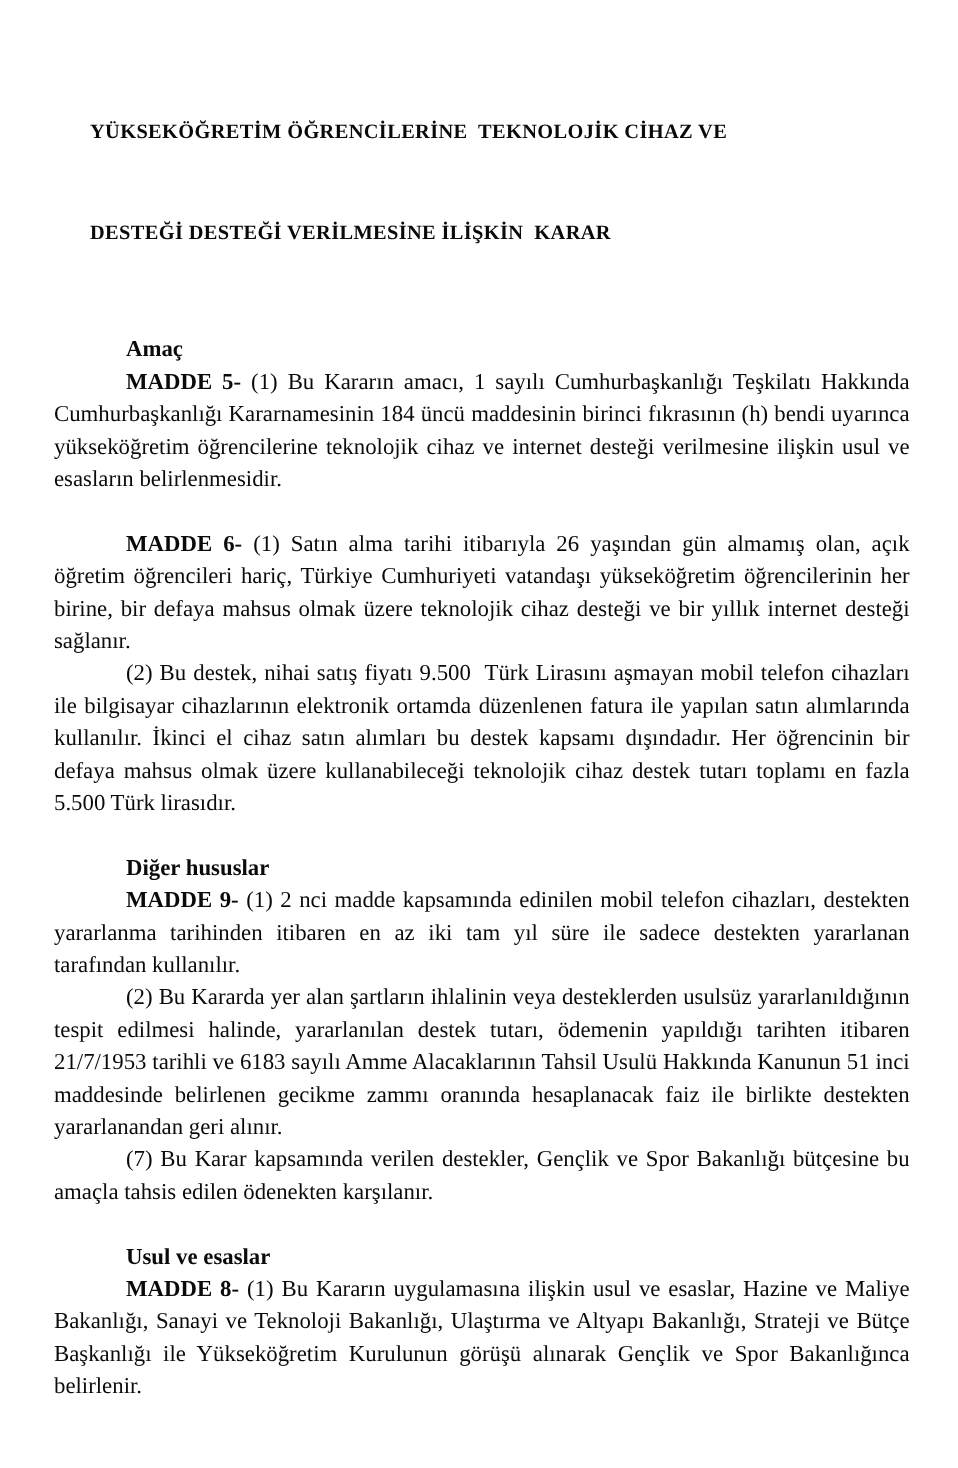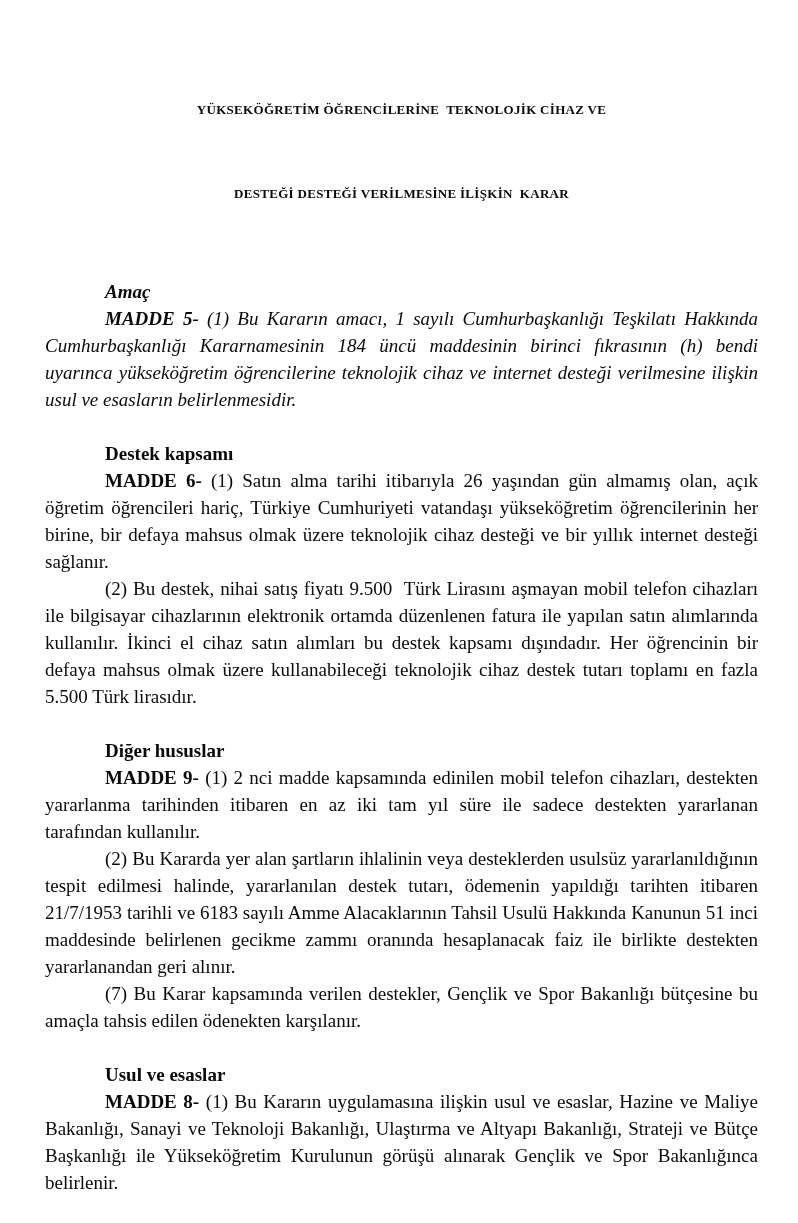--- a/index.html
+++ b/index.html
@@ -16,37 +16,36 @@
     color: #0a0a0a;
     font-family: "Liberation Serif", "DejaVu Serif", serif;
     font-size: 19px;
     line-height: 27px;
     overflow: hidden;
     box-sizing: border-box;
     padding: 40px 40px 20px 45px;
     -webkit-font-smoothing: antialiased;
   }
   .doc-title {
-    text-align: center;
+    text-align: left;
     font-weight: bold;
-    font-size: 13px;
+    font-size: 17px;
     line-height: 28px;
     letter-spacing: 0.3px;
     margin: 0 30px 0 30px;
     white-space: pre-wrap;
   }
   .doc-body {
     margin-top: 14px;
   }
   .section {
     margin-top: 27px;
   }
   .section:first-child {
     margin-top: 2px;
-    font-style: italic;
   }
   .heading {
     margin: 0;
     font-weight: bold;
     text-indent: 60px;
   }
   .para {
     margin: 0;
     text-align: justify;
     text-indent: 60px;
@@ -63,21 +62,20 @@
   <div class="doc-title">
     <div>YÜKSEKÖĞRETİM ÖĞRENCİLERİNE  TEKNOLOJİK CİHAZ VE</div>
     <div>DESTEĞİ DESTEĞİ VERİLMESİNE İLİŞKİN  KARAR</div>
   </div>
   <div class="doc-body">
       <div class="section">
         <p class="heading">Amaç</p>
         <p class="para"><strong>MADDE 5-</strong> (1) Bu Kararın amacı, 1 sayılı Cumhurbaşkanlığı Teşkilatı Hakkında Cumhurbaşkanlığı Kararnamesinin 184 üncü maddesinin birinci fıkrasının (h) bendi uyarınca yükseköğretim öğrencilerine teknolojik cihaz ve internet desteği verilmesine ilişkin usul ve esasların belirlenmesidir.</p>
       </div>
       <div class="section">
-        <p class="heading">Destek kapsamı</p>
         <p class="para"><strong>MADDE 6-</strong> (1) Satın alma tarihi itibarıyla 26 yaşından gün almamış olan, açık öğretim öğrencileri hariç, Türkiye Cumhuriyeti vatandaşı yükseköğretim öğrencilerinin her birine, bir defaya mahsus olmak üzere teknolojik cihaz desteği ve bir yıllık internet desteği sağlanır.</p>
         <p class="para">(2) Bu destek, nihai satış fiyatı 9.500  Türk Lirasını aşmayan mobil telefon cihazları ile bilgisayar cihazlarının elektronik ortamda düzenlenen fatura ile yapılan satın alımlarında kullanılır. İkinci el cihaz satın alımları bu destek kapsamı dışındadır. Her öğrencinin bir defaya mahsus olmak üzere kullanabileceği teknolojik cihaz destek tutarı toplamı en fazla 5.500 Türk lirasıdır.</p>
       </div>
       <div class="section">
         <p class="heading">Diğer hususlar</p>
         <p class="para"><strong>MADDE 9-</strong> (1) 2 nci madde kapsamında edinilen mobil telefon cihazları, destekten yararlanma tarihinden itibaren en az iki tam yıl süre ile sadece destekten yararlanan tarafından kullanılır.</p>
         <p class="para">(2) Bu Kararda yer alan şartların ihlalinin veya desteklerden usulsüz yararlanıldığının tespit edilmesi halinde, yararlanılan destek tutarı, ödemenin yapıldığı tarihten itibaren 21/7/1953 tarihli ve 6183 sayılı Amme Alacaklarının Tahsil Usulü Hakkında Kanunun 51 inci maddesinde belirlenen gecikme zammı oranında hesaplanacak faiz ile birlikte destekten yararlanandan geri alınır.</p>
         <p class="para">(7) Bu Karar kapsamında verilen destekler, Gençlik ve Spor Bakanlığı bütçesine bu amaçla tahsis edilen ödenekten karşılanır.</p>
       </div>
       <div class="section">

